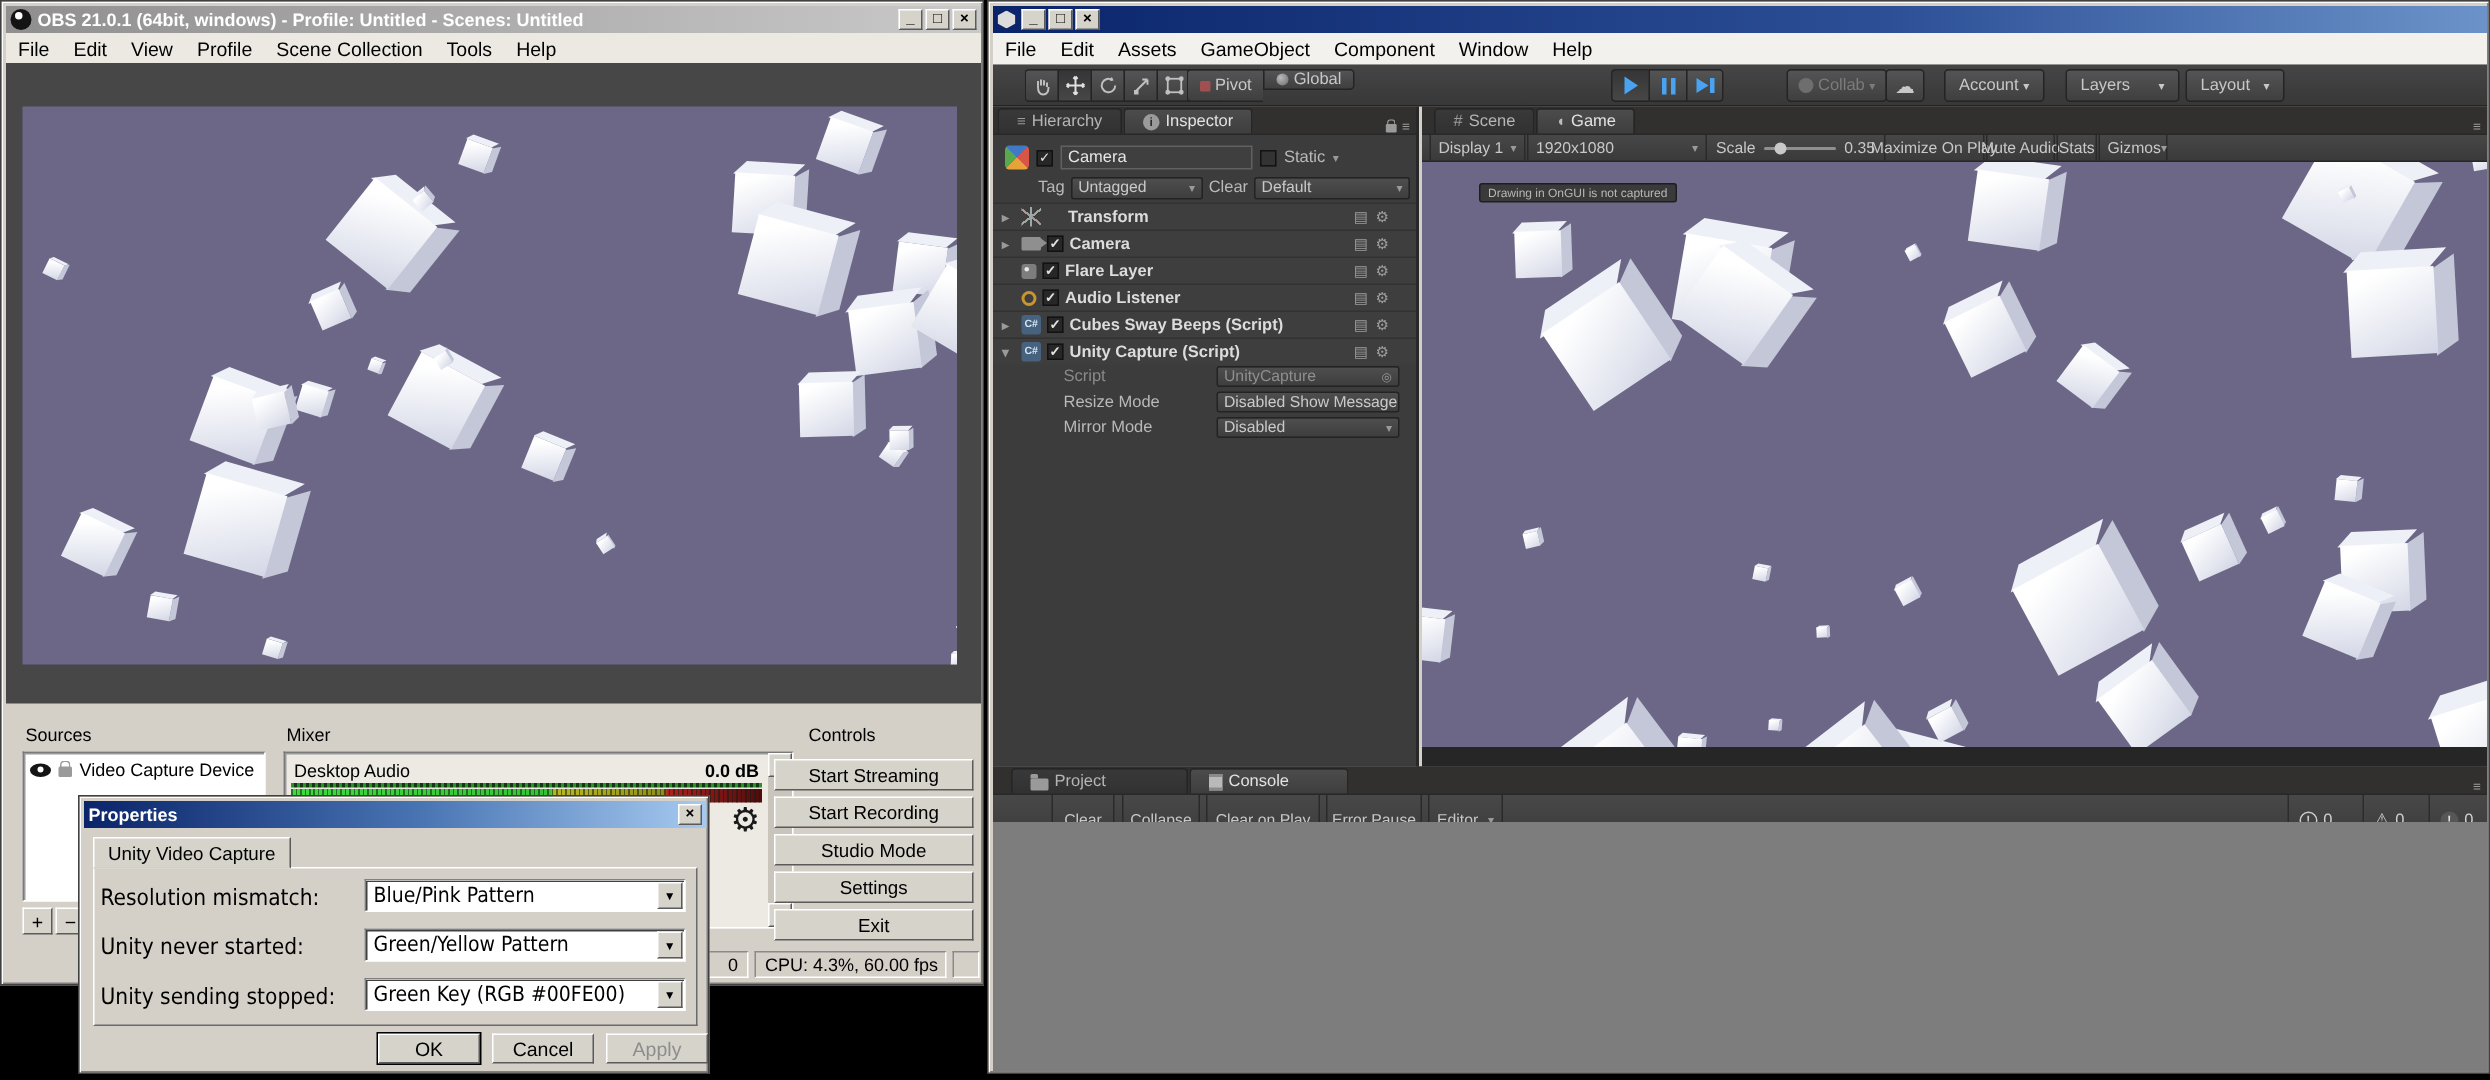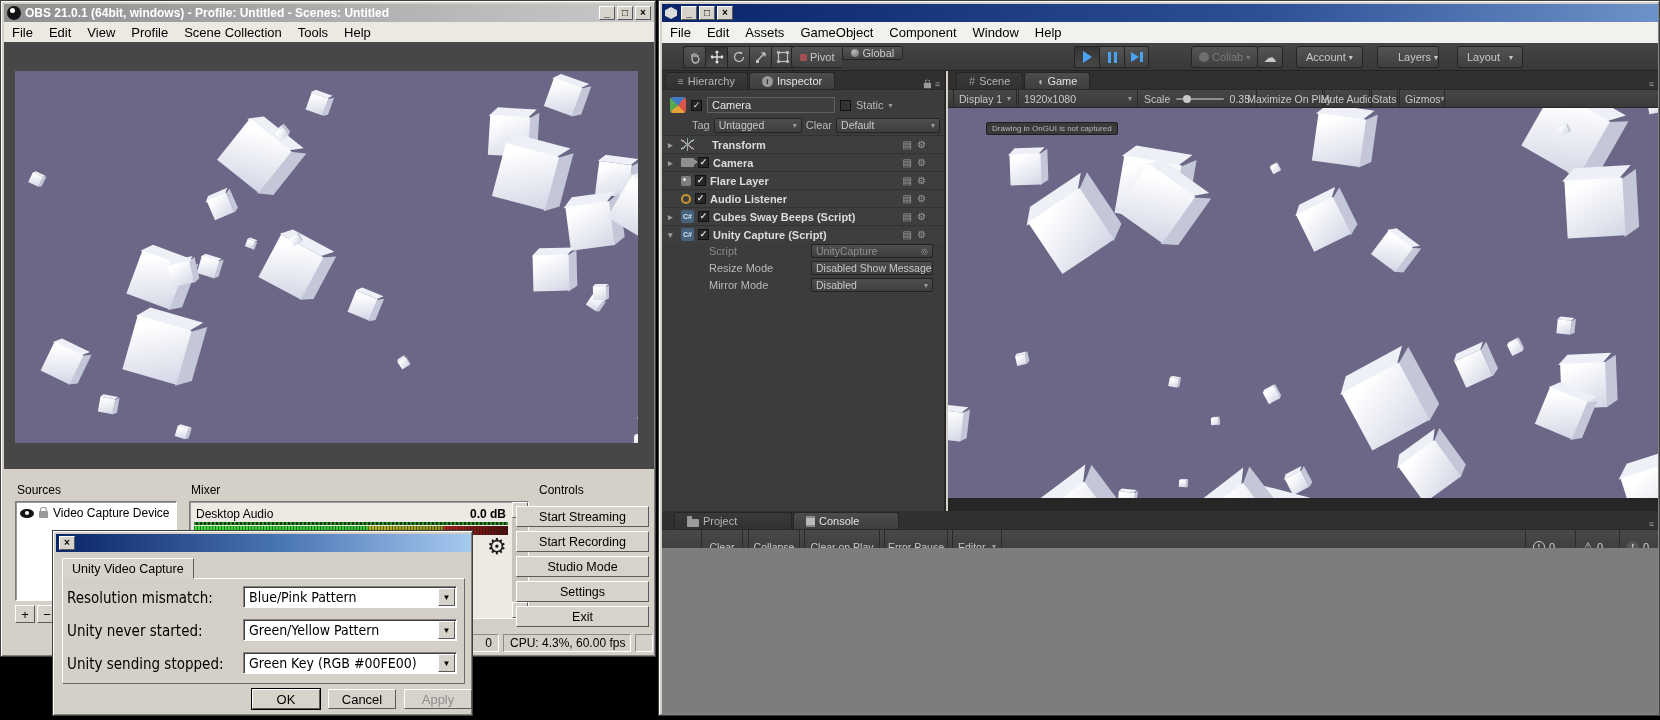--- a/index.html
+++ b/index.html
@@ -393,21 +393,21 @@
     <span class="ubtn x" style="left:529px;top:3px;height:22px;padding:0 7px;border-radius:3px;color:#7c7c7c">
         <i style="width:10px;height:10px;border-radius:50%;background:#6e6e6e"></i>
         <span>Collab</span>
         <span style="font-size:8px">▾</span>
       </span>
     <span class="ubtn x" style="left:595px;top:3px;width:26px;height:22px;border-radius:3px;font-size:13px">☁</span>
     <span class="ubtn x" style="left:634px;top:3px;height:22px;padding:0 9px;border-radius:3px">
         <span>Account</span>
         <span style="font-size:8px">▾</span>
       </span>
-    <span class="ubtn x" style="left:715px;top:3px;height:22px;padding:0 20px;border-radius:3px;width:62px;justify-content:space-between">
+    <span class="ubtn x" style="left:715px;top:3px;height:22px;padding:0 9px;border-radius:3px;width:76px;justify-content:space-between">
         <span>Layers</span>
         <span style="font-size:8px">▾</span>
       </span>
     <span class="ubtn x" style="left:795px;top:3px;height:22px;padding:0 9px;border-radius:3px;width:66px;justify-content:space-between">
         <span>Layout</span>
         <span style="font-size:8px">▾</span>
       </span>
   </div>
 
   <div class="x udark" style="left:3px;top:70px;width:284px;height:440px;border-right:2px solid #282828">
@@ -758,20 +758,21 @@
           <span class="bico-e">!</span>
           <span>0</span>
         </span>
     </div>
     <div class="x" style="left:0;top:37px;width:100%;height:166px;background:#7d7d7d"></div>
   </div>
 </div>
 
 <div class="x cwin" style="left:52px;top:530px;width:421px;height:186px;z-index:50">
   <div class="x ctitle dlg-title" style="left:3px;top:3px;width:415px;height:18px">
+    <span class="ttext">Properties</span>
     <span class="tbtns">
         <span class="cbtn titlebar-btn">×</span>
       </span>
   </div>
   <div class="x cbtn" style="left:9px;top:27px;height:21px;padding:0 9px;font-size:12.5px;border-bottom-color:#d4d0c8;z-index:2">Unity Video Capture</div>
   <div class="x" style="left:9px;top:47px;width:403px;height:106px;border:1px solid;border-color:#fff #6a6a6a #6a6a6a #fff"></div>
 
   <div class="x dfl" style="left:14px;top:58px">Resolution mismatch:</div>
   <div class="combo x" style="left:190px;top:55px;width:214px;height:22px">
     <span class="val">Blue/Pink Pattern</span>

